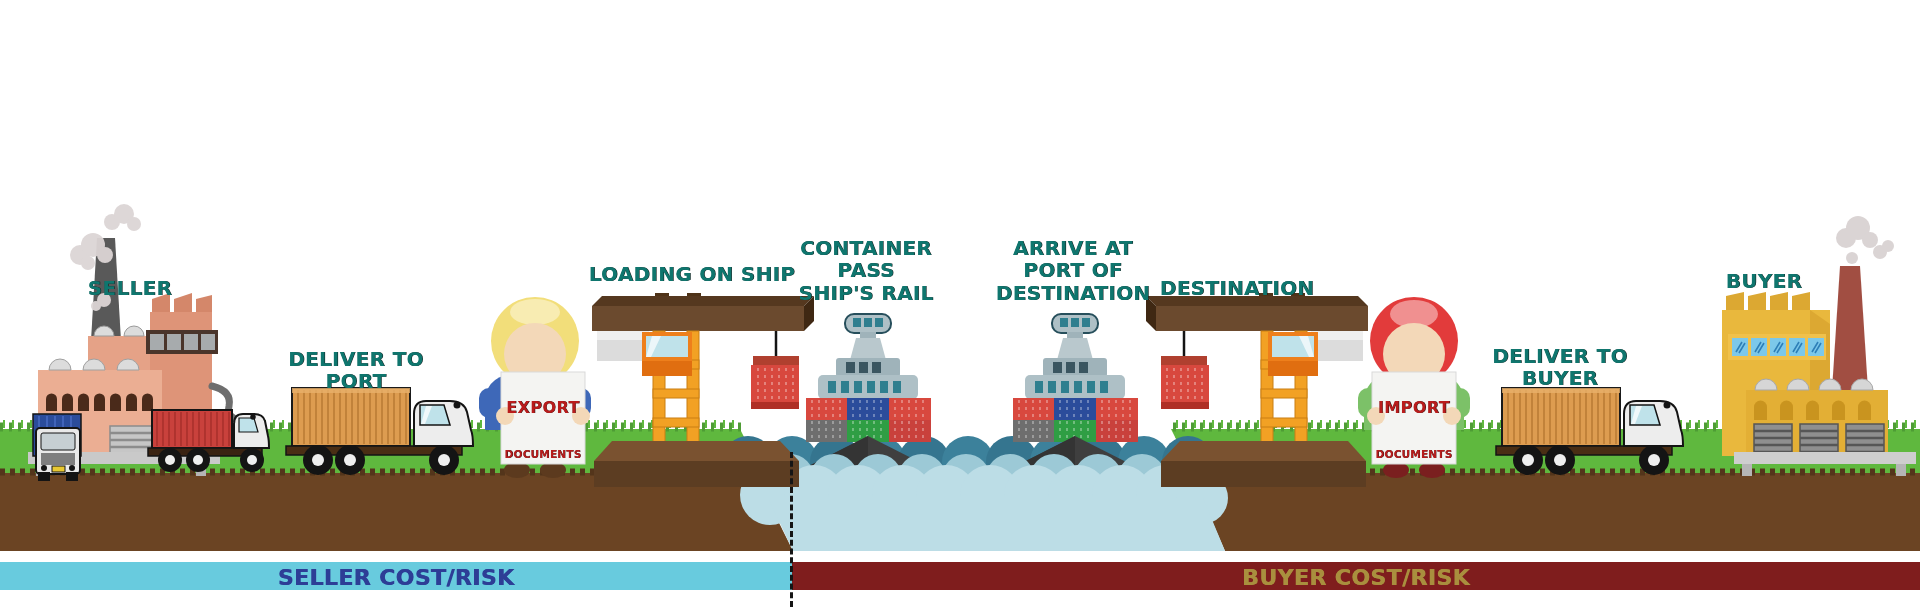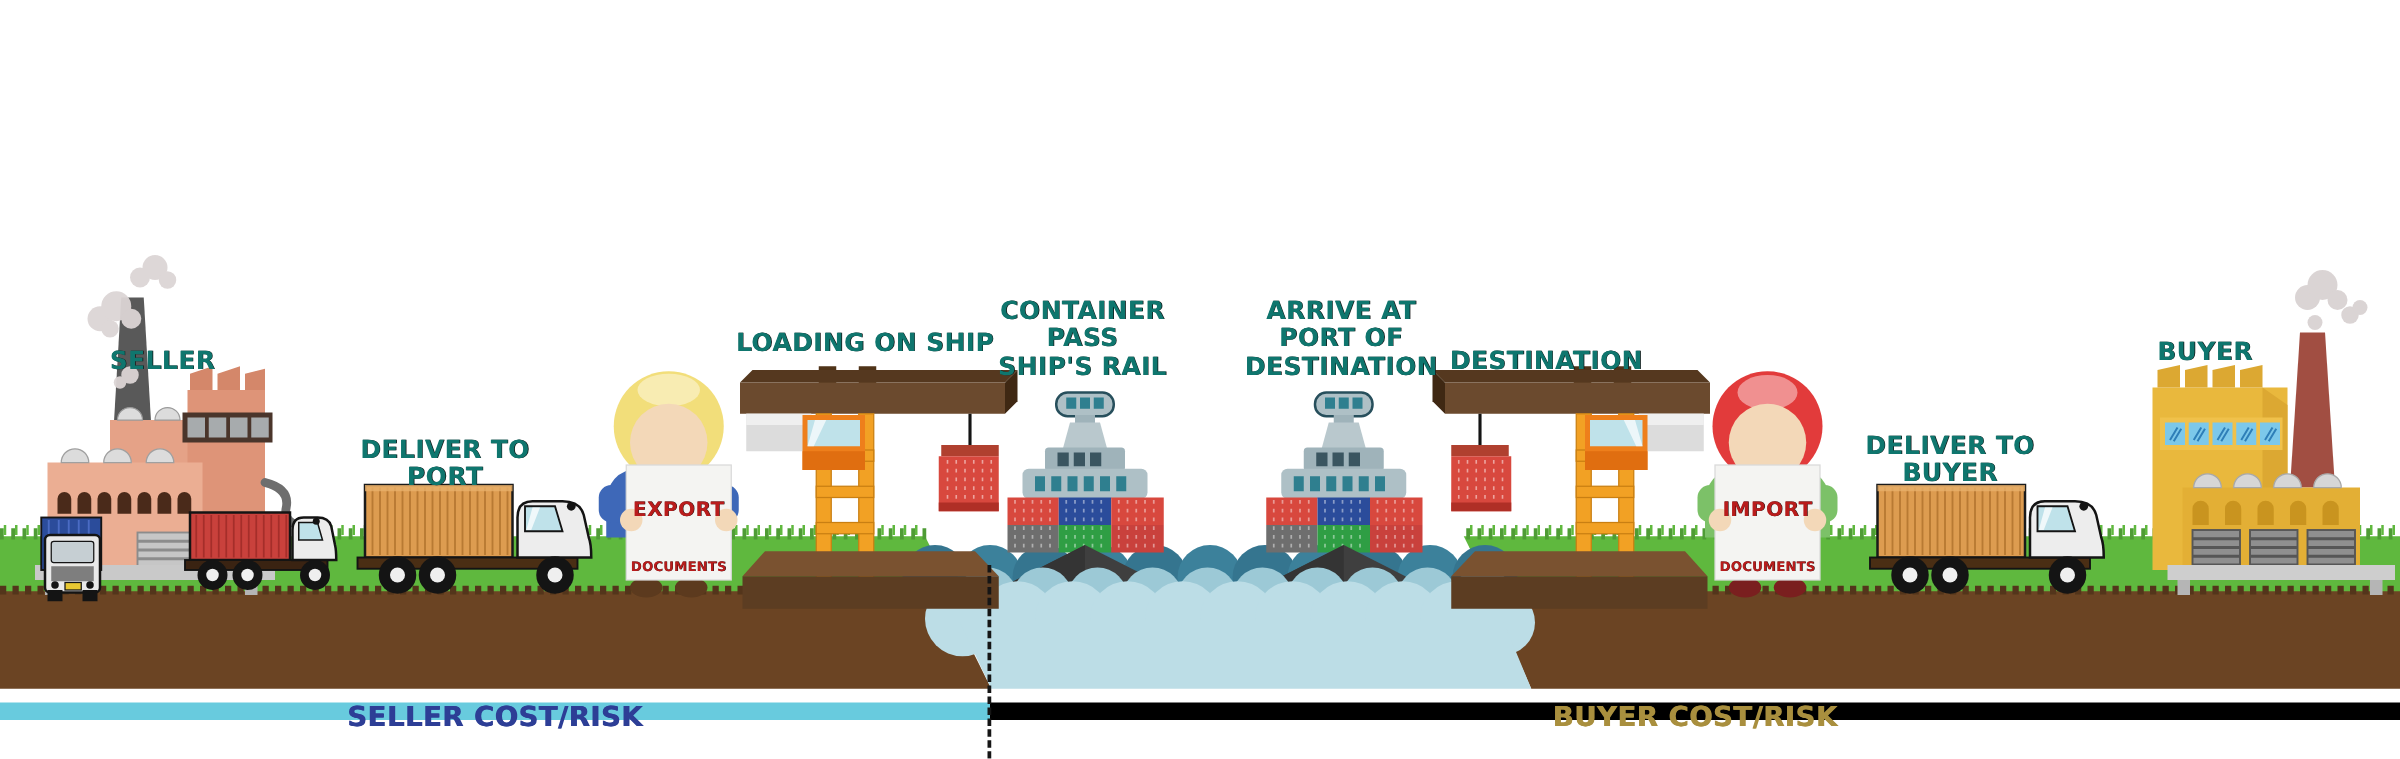--- a/index.html
+++ b/index.html
@@ -8,24 +8,24 @@
   .scene-svg{position:absolute;left:0;top:0;z-index:10;}
   .title{position:absolute;left:24px;top:42px;font-size:49px;font-weight:900;letter-spacing:1px;
          color:#0d0d0d;text-shadow:1.2px 0 0 #0d0d0d;z-index:20;}
   .slabel{position:absolute;transform:translateX(-50%);text-align:center;color:#0f766e;
           font-weight:900;font-size:20px;line-height:1.12;letter-spacing:.3px;white-space:pre-line;
           z-index:20;text-shadow:.5px 0 0 #141414;}
   .sign-text{position:absolute;transform:translateX(-50%);text-align:center;color:#b91c1c;
           font-weight:900;z-index:21;line-height:1.05;}
   .sign-text .l1{font-size:16px;letter-spacing:.4px;text-shadow:.4px 0 0 #121212;}
   .sign-text .l2{font-size:10.5px;letter-spacing:.2px;text-shadow:.3px 0 0 #121212;margin-top:32px;}
-  .bar{position:absolute;top:562px;height:14px;display:flex;align-items:flex-start;justify-content:center;
+  .bar{position:absolute;top:562px;height:28px;display:flex;align-items:flex-end;justify-content:center;
        font-weight:900;font-size:22px;letter-spacing:.4px;z-index:30;}
   .bar-seller{left:0;width:792px;background:#68CBDE;color:#2D3E96;text-shadow:.6px 0 0 #2D3E96;}
-  .bar-buyer{left:792px;width:1128px;background:#000000;color:#A98F3E;text-shadow:.6px 0 0 #A98F3E;}
+  .bar-buyer{left:792px;width:1128px;background:#7f1d1d;color:#A98F3E;text-shadow:.6px 0 0 #A98F3E;}
   .riskline{position:absolute;left:790px;top:452px;width:0;height:155px;
             border-left:3.5px dashed #151515;z-index:40;}
 </style>
 </head>
 <body>
 
 <div class="canvas">
 
   <svg class="scene-svg" width="1920" height="607" viewBox="0 0 1920 607">
     <defs>

